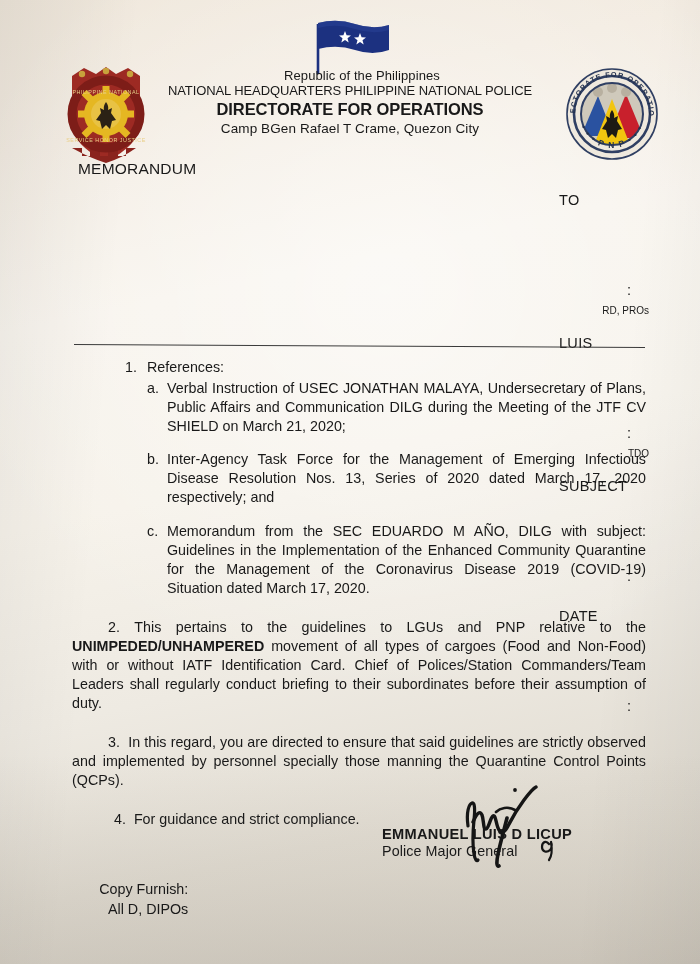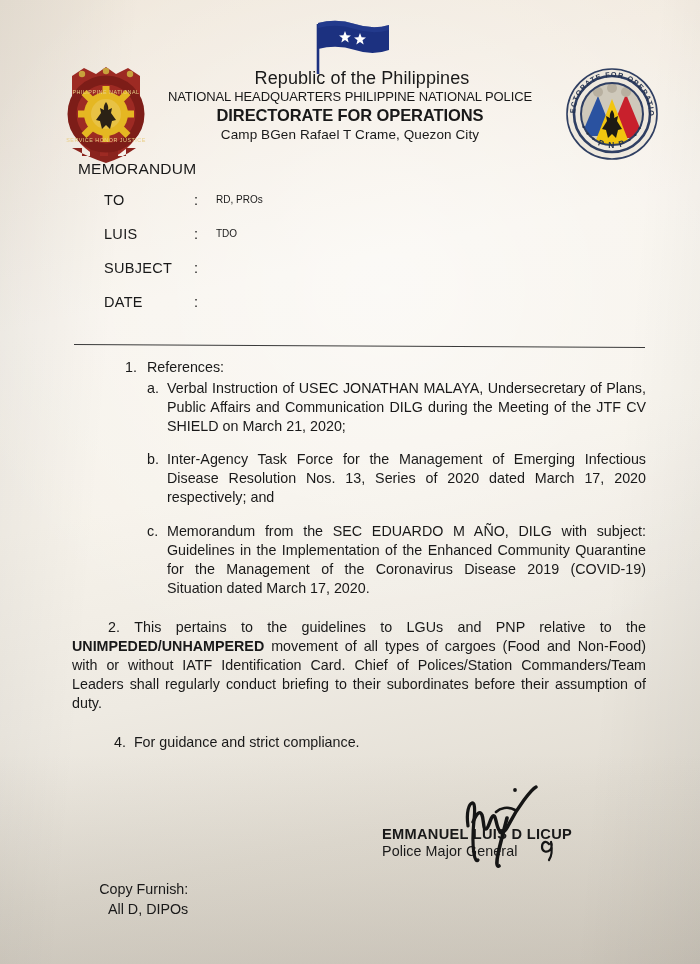--- a/index.html
+++ b/index.html
@@ -83,21 +83,21 @@
   }
 
   .header-text {
     position: absolute;
     left: 0;
     right: 0;
     top: 68px;
     text-align: center;
   }
   .hline1 {
-    font-size: 18px;
+    font-size: 13px;
     letter-spacing: 0.1px;
     line-height: 1.18;
     padding-left: 24px;
   }
   .hline2 {
     font-size: 14.5px;
     line-height: 1.22;
     letter-spacing: 0.1px;
   }
   .hline3 {
@@ -129,22 +129,23 @@
   }
 
   .fields {
     position: absolute;
     left: 104px;
     top: 192px;
     width: 545px;
   }
   .field-row {
     display: flex;
-    align-items: center;
+    align-items: flex-end;
     margin-bottom: 18px;
+    flex-direction: column;
   }
   .field-label {
     width: 90px;
     flex: 0 0 90px;
     font-size: 14.5px;
     letter-spacing: 0.3px;
   }
   .field-colon {
     width: 22px;
     flex: 0 0 22px;
@@ -415,20 +416,23 @@
           <span class="marker">c.</span>
           <span>Memorandum from the SEC EDUARDO M AÑO, DILG with subject: Guidelines in the Implementation of the Enhanced Community Quarantine for the Management of the Coronavirus Disease 2019 (COVID-19) Situation dated March 17, 2020.</span>
         </div>
       </div>
     </div>
 
     <p class="para spaced">
       <span>2.</span><span>&nbsp;</span><span>This pertains to the guidelines to LGUs and PNP relative to the </span><b>UNIMPEDED/UNHAMPERED</b><span> movement of all types of cargoes (Food and Non-Food) with or without IATF Identification Card. Chief of Polices/Station Commanders/Team Leaders shall regularly conduct briefing to their subordinates before their assumption of duty.</span>
     </p>
 
+    <p class="para spaced">
+      <span>3.</span><span>&nbsp;&nbsp;</span><span>In this regard, you are directed to ensure that said guidelines are strictly observed and implemented by personnel specially those manning the Quarantine Control Points (QCPs).</span>
+    </p>
 
     <p class="para-4">
       <span>4.</span><span>&nbsp;&nbsp;</span><span>For guidance and strict compliance.</span>
     </p>
   </div>
 
   <div class="signature-block layer">
     <div class="sig-name">EMMANUEL LUIS D LICUP</div>
     <div class="sig-rank">Police Major General</div>
   </div>

